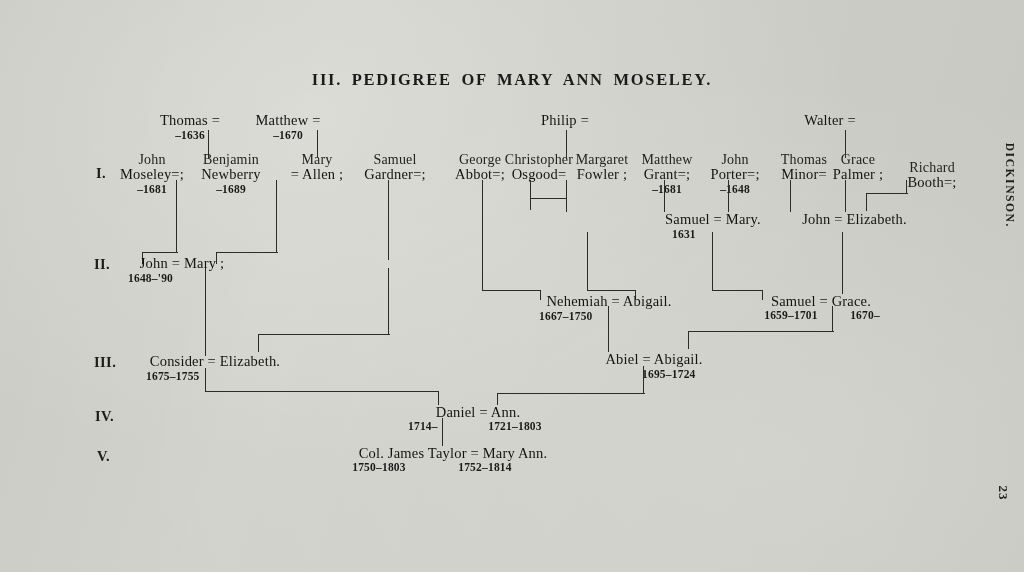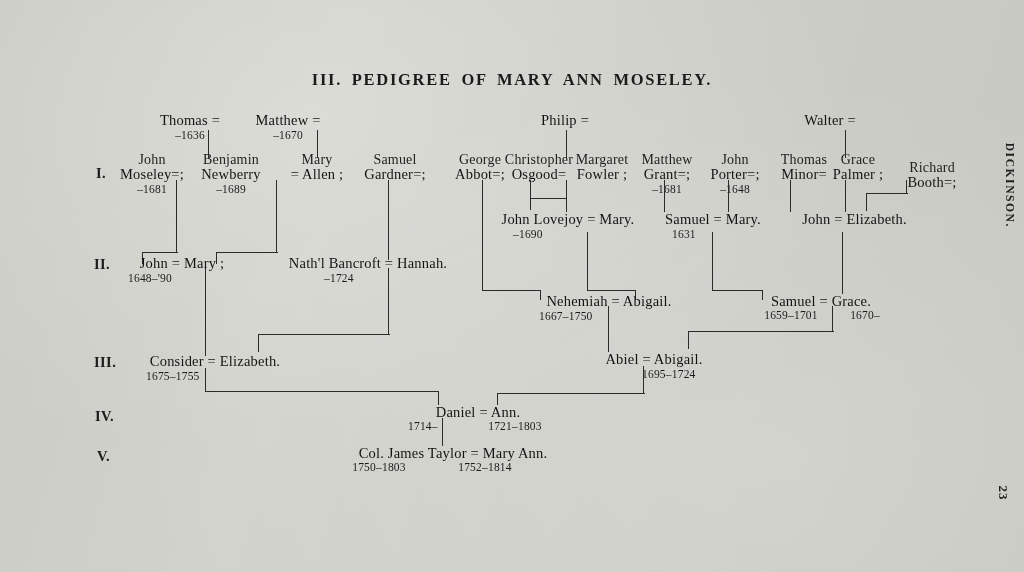--- a/index.html
+++ b/index.html
@@ -68,20 +68,21 @@
     display: block;
     font-size: 14.5px;
     letter-spacing: 0.2px;
     color: #141414;
   }
   .dt {
     display: block;
     font-size: 11.5px;
     letter-spacing: 0.2px;
     color: #1b1b1b;
+    font-weight: bold;
   }
 
   
   .vline {
     position: absolute;
     width: 1.4px;
     background: #2b2b2b;
   }
   .hline {
     position: absolute;
@@ -234,24 +235,20 @@
 
   <div class="vline" style="left:728px; top:180px; height:32px;"></div>
 
   <div class="vline" style="left:790px; top:180px; height:32px;"></div>
   <div class="vline" style="left:845px; top:180px; height:32px;"></div>
 
   <div class="vline" style="left:906px; top:180px; height:14px;"></div>
   <div class="hline" style="left:866px; top:193px; width:42px;"></div>
   <div class="vline" style="left:866px; top:193px; height:18px;"></div>
 
-  <div class="person" style="left:495px; top:212px; width:146px;">
-    <span class="nm">John Lovejoy = Mary.</span>
-    <span class="dt" style="text-align:left; padding-left:18px;">–1690</span>
-  </div>
 
   <div class="person" style="left:658px; top:212px; width:110px;">
     <span class="nm">Samuel = Mary.</span>
     <span class="dt" style="text-align:left; padding-left:14px;">1631</span>
   </div>
 
   <div class="person" style="left:792px; top:212px; width:125px;">
     <span class="nm">John = Elizabeth.</span>
   </div>
 
@@ -263,24 +260,20 @@
   <div class="hline" style="left:712px; top:290px; width:50px;"></div>
   <div class="vline" style="left:762px; top:290px; height:10px;"></div>
 
   <div class="vline" style="left:842px; top:232px; height:62px;"></div>
 
   <div class="person" style="left:128px; top:256px; width:108px;">
     <span class="nm">John = Mary ;</span>
     <span class="dt" style="text-align:left;">1648–'90</span>
   </div>
 
-  <div class="person" style="left:282px; top:256px; width:172px;">
-    <span class="nm">Nath'l Bancroft = Hannah.</span>
-    <span class="dt" style="text-align:left; padding-left:42px;">–1724</span>
-  </div>
 
   <div class="vline" style="left:205px; top:268px; height:88px;"></div>
 
   <div class="vline" style="left:388px; top:268px; height:67px;"></div>
   <div class="hline" style="left:258px; top:334px; width:132px;"></div>
   <div class="vline" style="left:258px; top:334px; height:18px;"></div>
 
   <div class="person" style="left:533px; top:294px; width:152px;">
     <span class="nm">Nehemiah = Abigail.</span>
     <span class="dt" style="text-align:left; padding-left:6px;">1667–1750</span>

